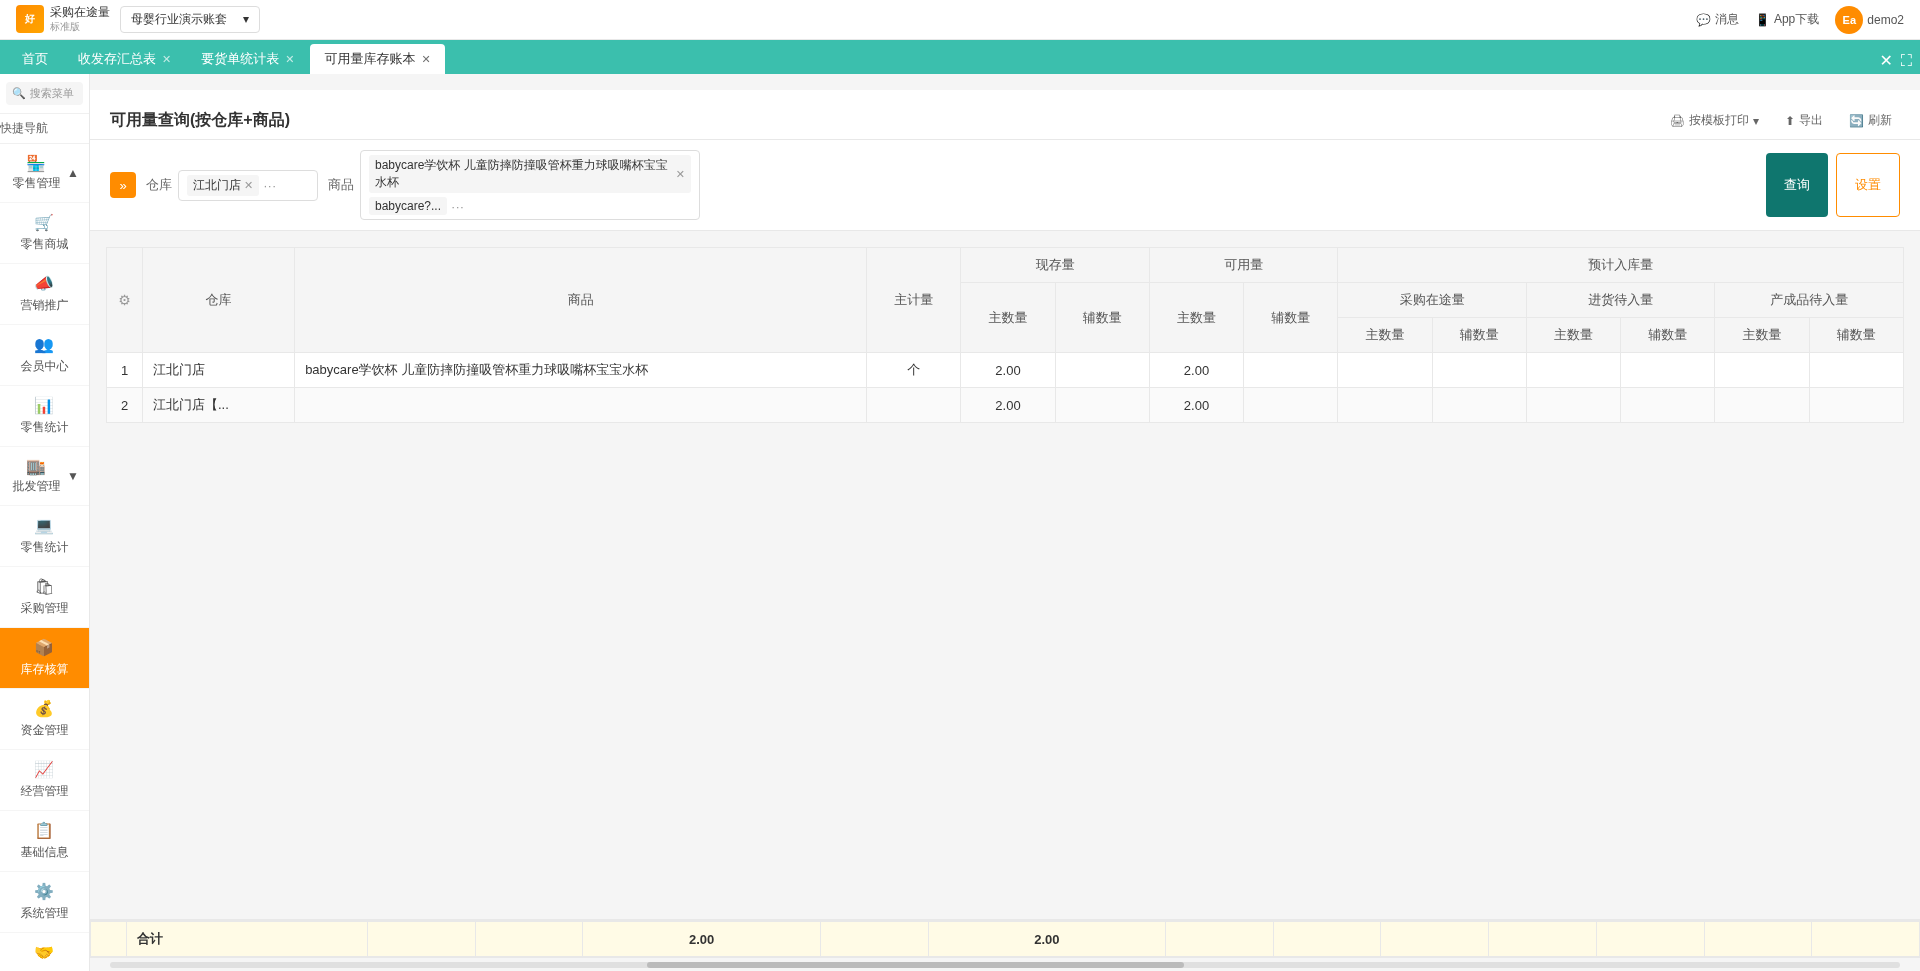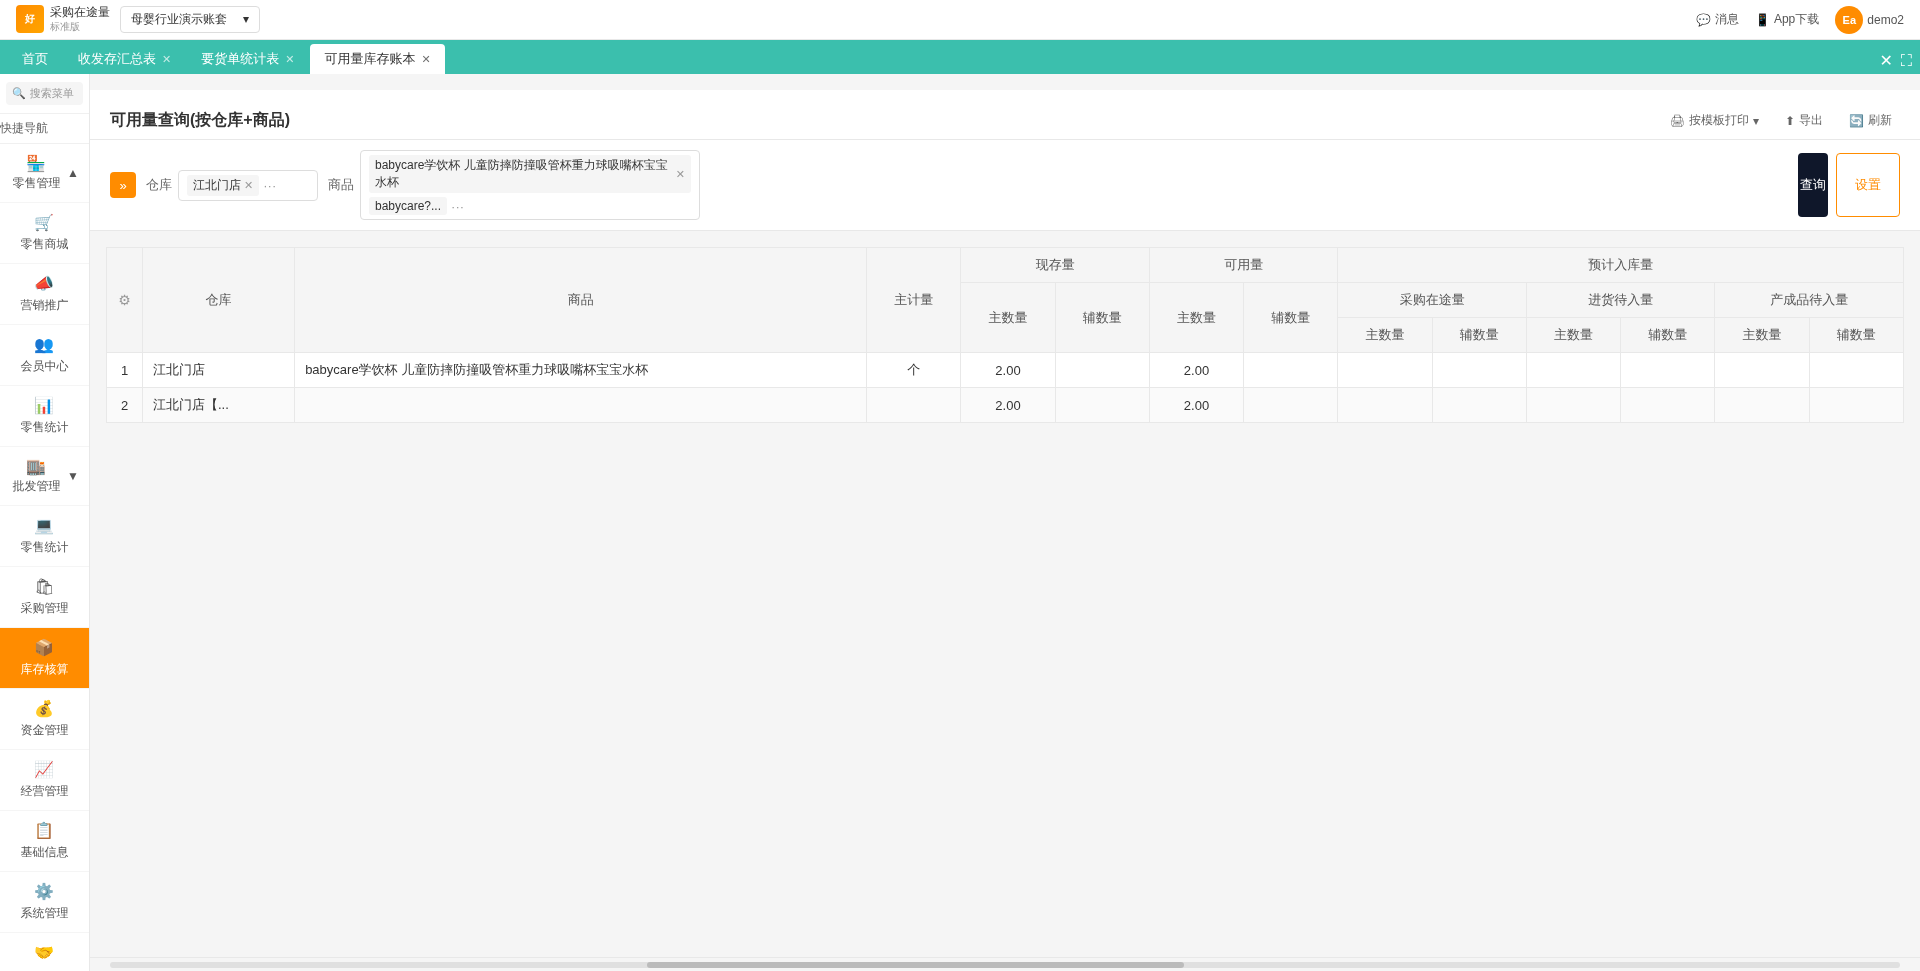--- a/index.html
+++ b/index.html
@@ -302,25 +302,25 @@
     .filter-ellipsis {
       color: #999;
       cursor: pointer;
     }
     .filter-actions {
       margin-left: auto;
       display: flex;
       gap: 8px;
     }
     .btn-query {
-      background: #0f172a;
+      background: #0f766e;
       color: white;
       border: none;
       border-radius: 4px;
-      padding: 6px 2px;
+      padding: 6px 18px;
       cursor: pointer;
       font-size: 13px;
     }
     .btn-setting {
       background: #fff;
       color: #ff8c00;
       border: 1px solid #ff8c00;
       border-radius: 4px;
       padding: 22px 18px;
       cursor: pointer;
@@ -661,20 +661,42 @@
               <td></td>
               <td></td>
               <td></td>
               <td></td>
               <td></td>
             </tr>
           </tbody>
       </table>
     </div>
 
+    <div class="bottom-total">
+      <table>
+        <tbody>
+            <tr>
+          <td style="width:36px;"></td>
+          <td style="text-align:left; font-weight:bold;">合计</td>
+          <td></td>
+          <td></td>
+          <td style="font-weight:bold;">2.00</td>
+          <td></td>
+          <td style="font-weight:bold;">2.00</td>
+          <td></td>
+          <td></td>
+          <td></td>
+          <td></td>
+          <td></td>
+          <td></td>
+          <td></td>
+        </tr>
+      </tbody>
+        </table>
+    </div>
 
     <div class="scrollbar-area">
       <div class="scrollbar-track">
         <div class="scrollbar-thumb"></div>
       </div>
     </div>
   </div>
 </div>
 
 </body></html>

